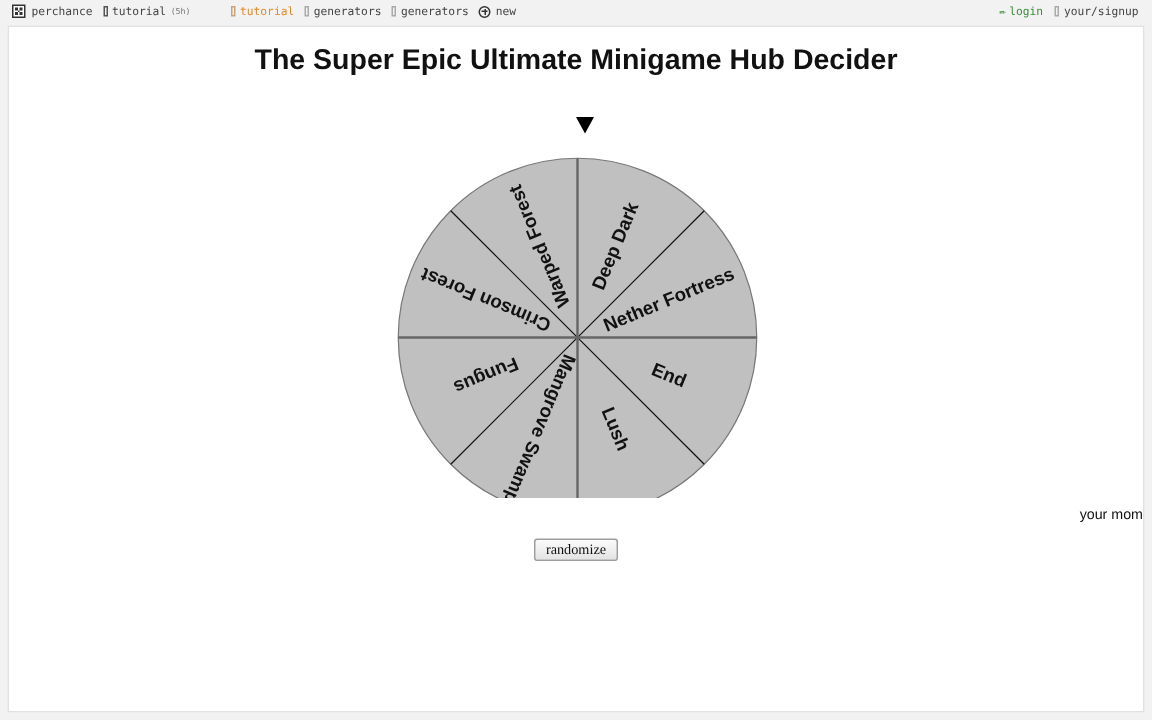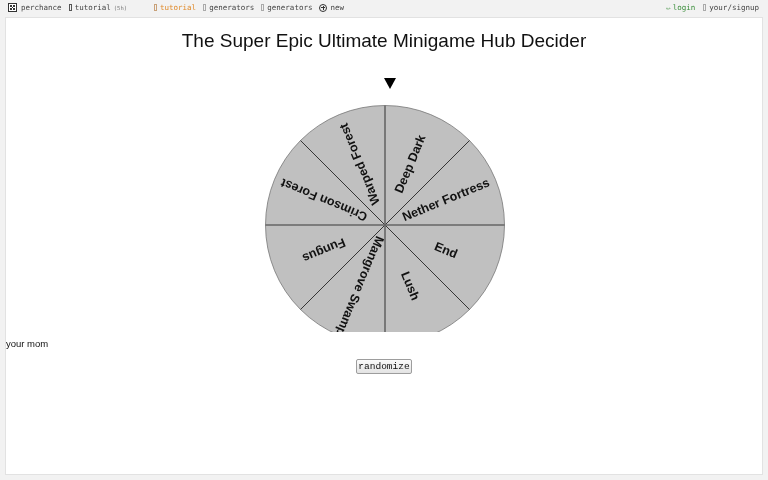--- a/index.html
+++ b/index.html
@@ -29,35 +29,35 @@
   .plus-circle:before { content:""; position:absolute; left:1px; right:1px; top:2.5px; height:1px; background:#333;}
   .plus-circle:after { content:""; position:absolute; top:1px; bottom:1px; left:2.5px; width:1px; background:#333;}
   .pencil { color:#3a8d3a; margin-right:2px; }
 
   .card {
     position:absolute; left:5px; top:17px; width:758px; height:458px;
     background:#fff; border:1px solid #e2e2e2; box-sizing:border-box;
   }
   .title {
     position:absolute; left:0; top:12px; width:100%; text-align:center;
-    font-size:19px; font-weight:normal; color:#111; margin:0;
+    font-size:19px; font-weight:bold; color:#111; margin:0;
   }
   .wheel-wrap { position:absolute; left:258px; top:58px; width:252px; height:256px; }
   .pointer {
     position:absolute; left:120px; top:2px; width:0; height:0;
     border-left:6px solid transparent; border-right:6px solid transparent; border-top:11px solid #000;
   }
   .wheel-svg { position:absolute; left:0; top:0; }
   .result {
-    position:absolute; left:0; top:320px; width:100%; text-align:left;
+    position:absolute; left:0; top:320px; width:100%; text-align:right;
     font-size:9.5px; color:#111;
   }
   .rand-btn {
     position:absolute; left:350px; top:341px; width:56px; height:15px;
-    font-family:Liberation Mono, monospace; font-size:9.5px; color:#111;
+    font-family:Liberation Serif, serif; font-size:9.5px; color:#111;
     background:linear-gradient(#fbfbfb,#e3e3e3); border:1px solid #9d9d9d; border-radius:2px;
     padding:0; cursor:pointer;
   }
 </style>
 </head>
 <body>
 
 <div class="topbar">
   <div class="nav-left">
     <div class="nav-item">

